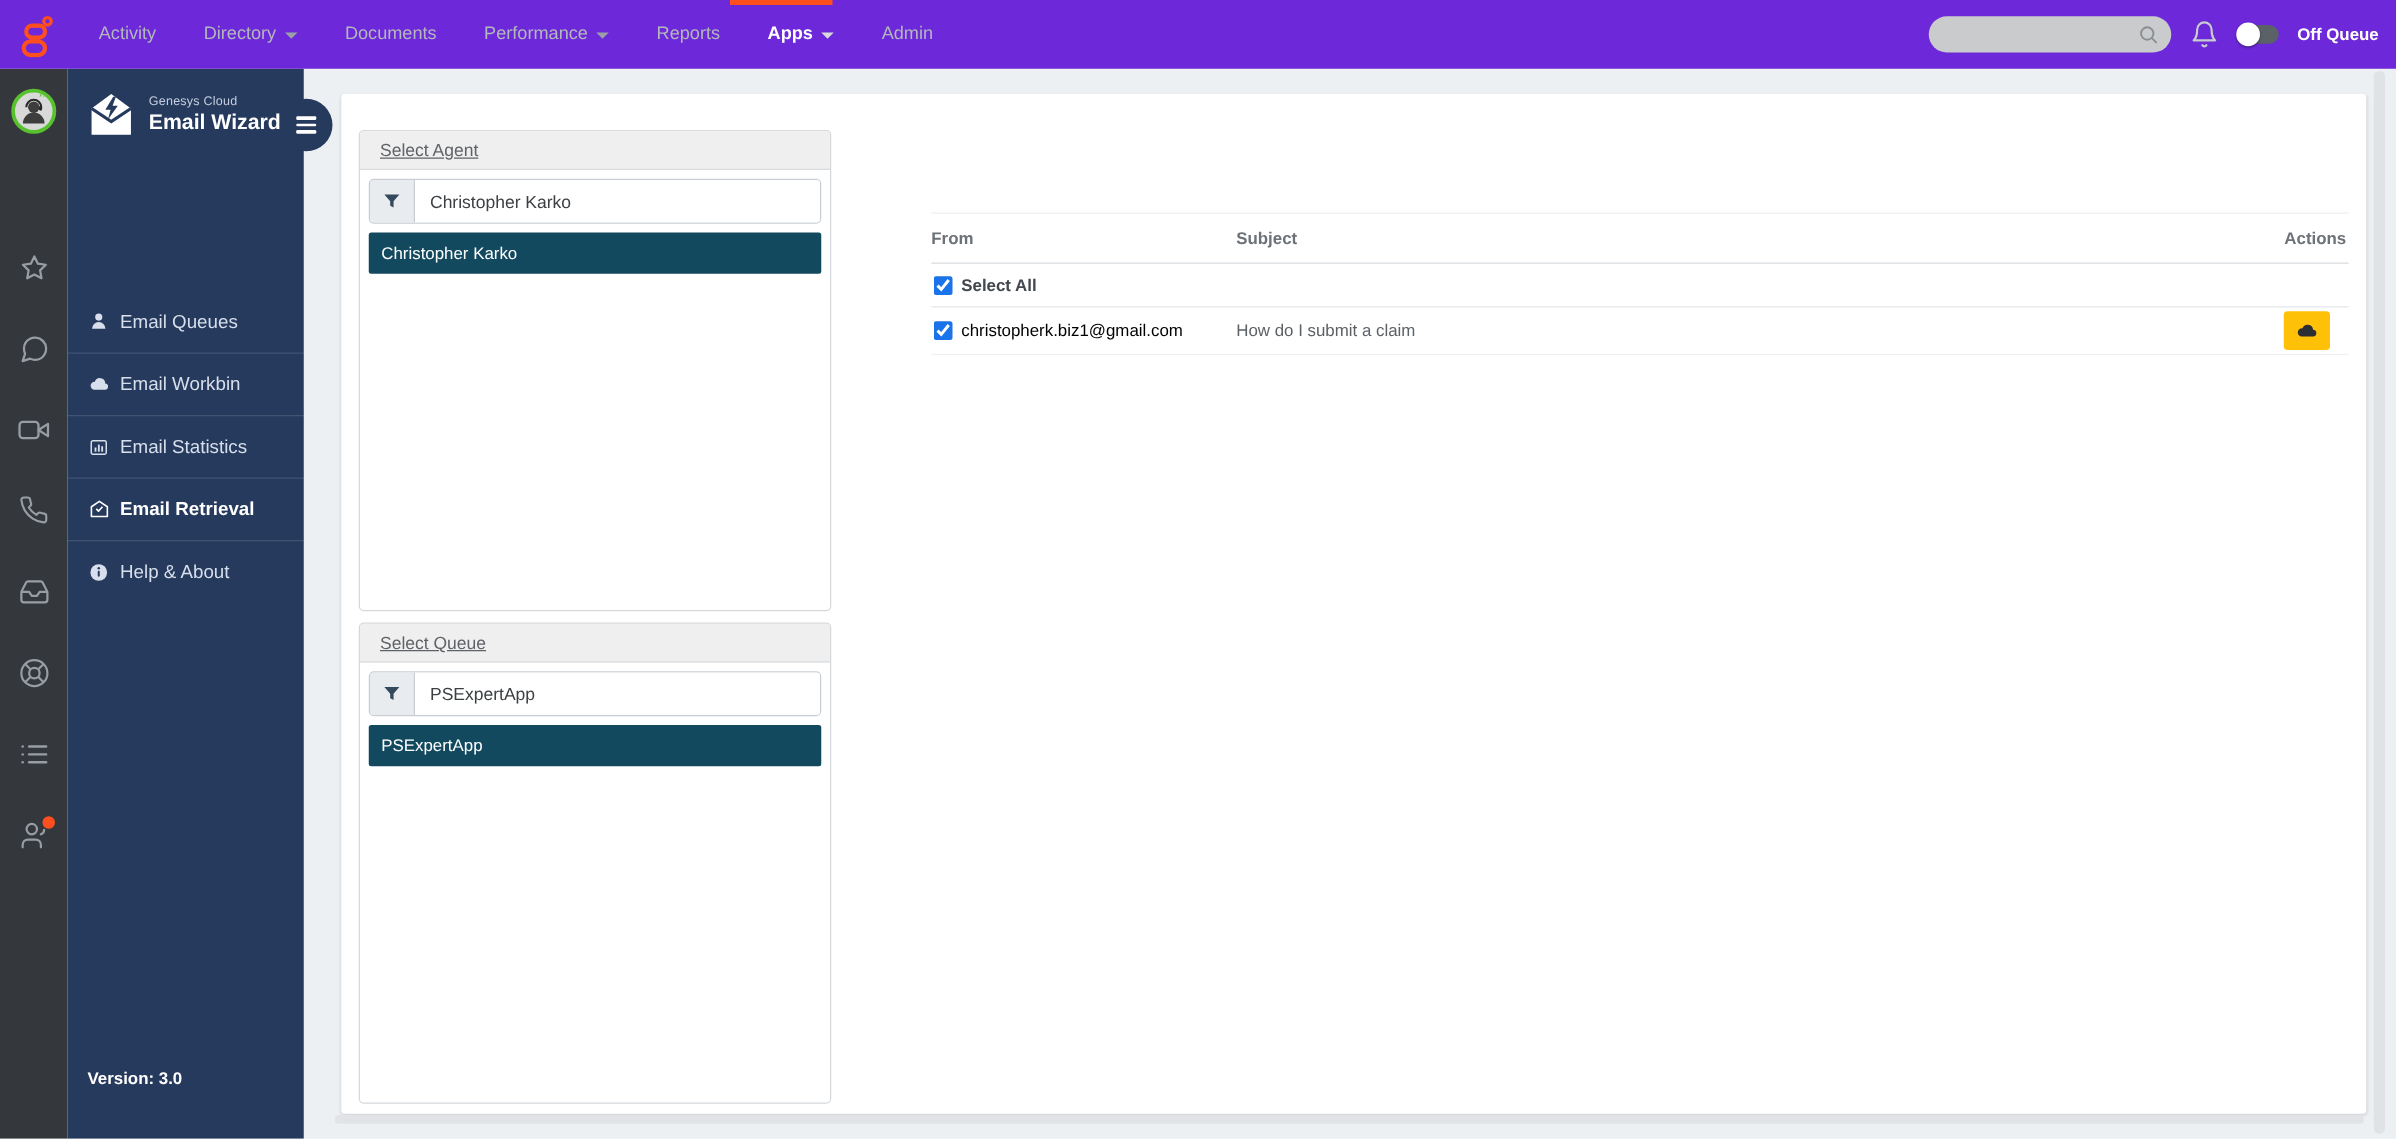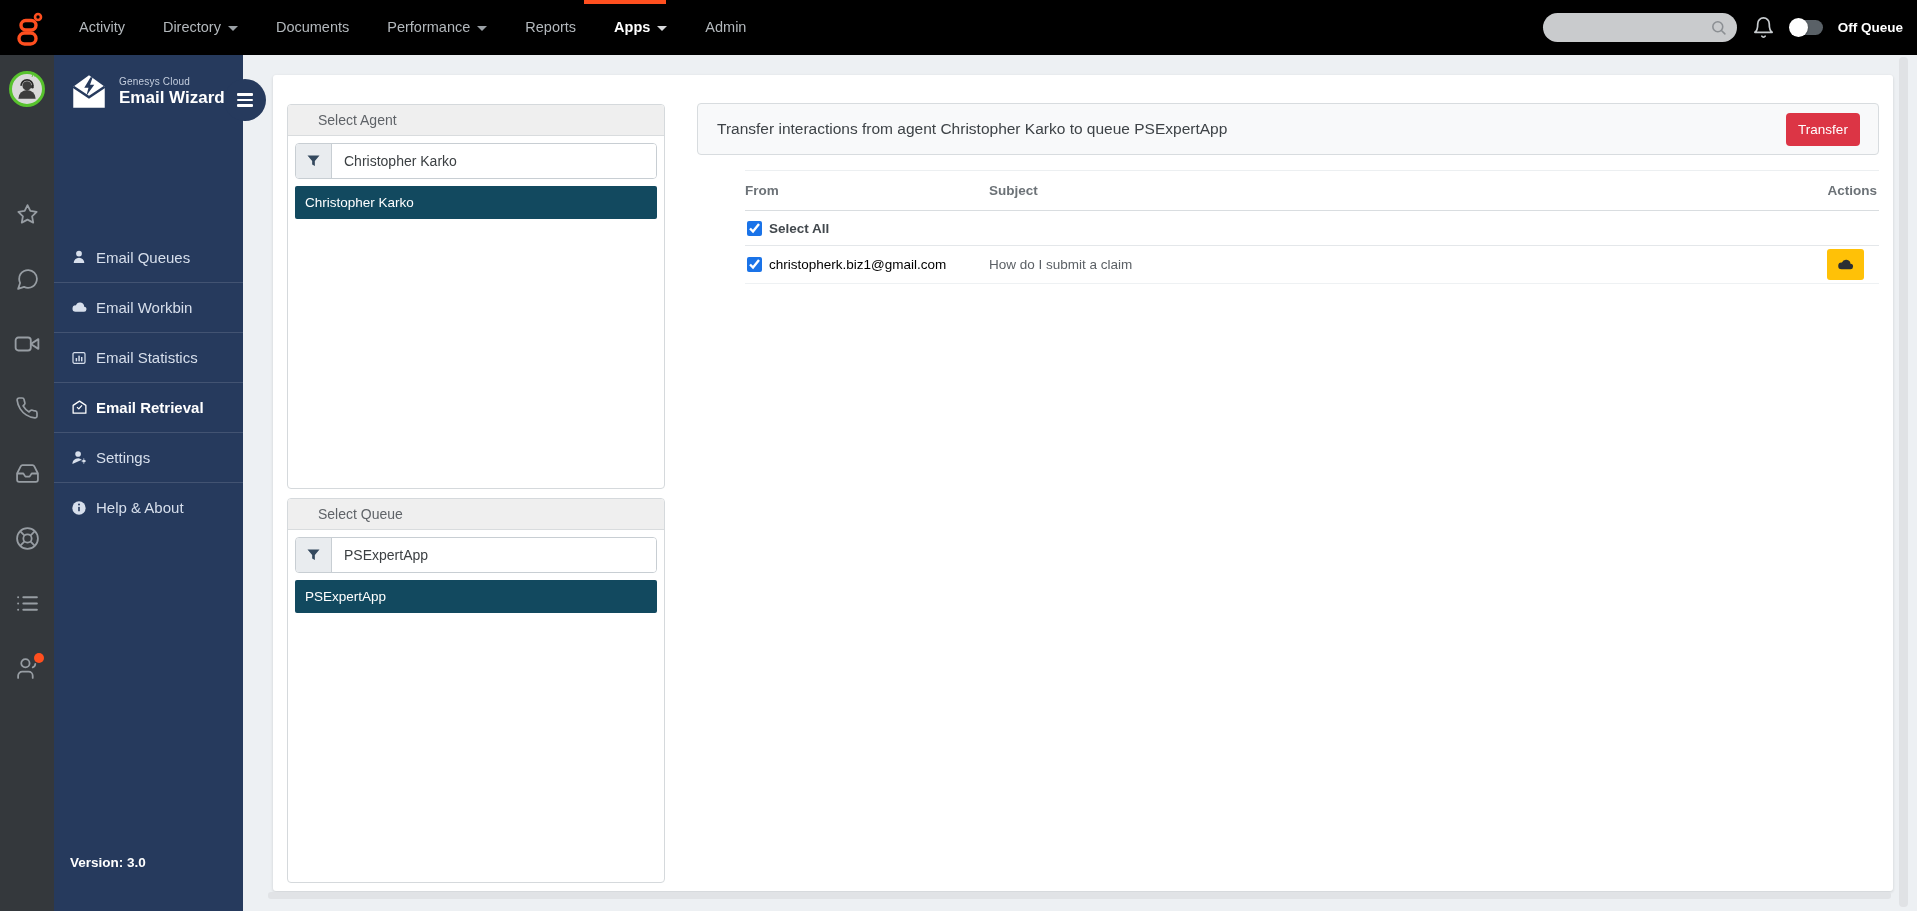--- a/index.html
+++ b/index.html
@@ -1,21 +1,21 @@
 <!DOCTYPE html>
 <html><head>
 <meta charset="utf-8">
 <style>
   * { margin:0; padding:0; box-sizing:border-box; }
   html,body { width:1917px; height:911px; overflow:hidden; }
   body { font-family:"Liberation Sans","DejaVu Sans",sans-serif; background:#edf0f3; position:relative; }
   .stage { position:absolute; inset:0; width:1917px; height:911px; }
 
   
-  .topbar { position:absolute; left:0; top:0; width:1917px; height:55px; background:#000000; display:flex; align-items:flex-start; z-index:30; }
+  .topbar { position:absolute; left:0; top:0; width:1917px; height:55px; background:#6d28d9; display:flex; align-items:flex-start; z-index:30; }
   .brand-logo { position:absolute; left:13px; top:10px; width:34px; height:36px; }
   .topnav { display:flex; margin-left:60px; height:55px; align-items:center; }
   .topnav .nav-item { color:#b3b8bc; font-size:14.5px; padding:0 19px; height:55px; line-height:55px; cursor:pointer; white-space:nowrap; display:flex; align-items:center; gap:7px; }
   .topnav .nav-item.active { color:#ffffff; font-weight:bold; }
   .caret { width:0; height:0; border-left:5px solid transparent; border-right:5px solid transparent; border-top:5px solid #9aa0a5; margin-top:2px; }
   .apps-accent { position:absolute; left:584px; top:0; width:82px; height:4px; background:#ff4f1f; }
   .topbar-right { position:absolute; right:14px; top:0; height:55px; display:flex; align-items:center; gap:15px; }
   .search-pill { width:194px; height:29px; background:#c9cbcd; border-radius:15px; display:flex; align-items:center; padding:0 10px 0 14px; }
   .search-pill input { flex:1; border:none; outline:none; background:transparent; font-size:13px; color:#333; min-width:0; }
   .toggle { position:relative; width:33px; height:15px; border-radius:8px; background:#5a6167; cursor:pointer; }
@@ -46,21 +46,21 @@
   
   .main { position:absolute; left:243px; top:55px; width:1674px; height:856px; background:#edf0f3; }
   .vscroll { position:absolute; right:9px; top:2px; bottom:4px; width:9px; background:#e0e2e5; border-radius:4px; }
   .hscroll { position:absolute; left:25px; right:26px; top:837px; height:7px; background:#e1e3e6; border-radius:3px; }
   .card { position:absolute; left:30px; top:20px; width:1620px; height:816px; background:#ffffff; border-radius:3px; box-shadow:0 1px 3px rgba(0,0,0,.14); }
 
   
   .panel { position:absolute; left:14px; width:378px; border:1px solid #d5d9dc; border-radius:4px; background:#ffffff; overflow:hidden; }
   .panel.agent { top:29px; height:385px; }
   .panel.queue { top:423px; height:385px; }
-  .panel-header { height:31px; line-height:31px; background:#efefef; border-bottom:1px solid #d9dcde; color:#5f6368; font-size:14px; padding-left:30px; }
+  .panel-header { height:31px; line-height:31px; background:#efefef; border-bottom:1px solid #d9dcde; color:#5f6368; font-size:14px; padding-left:16px;text-decoration:underline; }
   .panel-body { padding:7px; }
   .filter-row { display:flex; height:36px; border:1px solid #c8ced3; border-radius:4px; overflow:hidden; background:#fff; }
   .filter-addon { width:36px; background:#e9ecef; border-right:1px solid #c8ced3; display:flex; align-items:center; justify-content:center; color:#34495e; }
   .filter-row input { flex:1; border:none; outline:none; font-size:14px; color:#3c4043; padding:0 12px; font-family:inherit; }
   .sel-item { margin-top:7px; height:33px; line-height:33px; background:#12495f; color:#ffffff; font-size:13.5px; padding-left:10px; border-radius:2px; cursor:pointer; }
 
   
   .transfer-box { position:absolute; left:424px; top:28px; width:1182px; height:52px; background:#f8f9fa; border:1px solid #d8dcdf; border-radius:4px; }
   .transfer-title { line-height:50px; padding-left:19px; font-size:15.5px; color:#3e4347; }
   .transfer-btn { position:absolute; right:18px; top:9px; width:74px; height:33px; background:#dc3545; color:#fff; border:none; border-radius:4px; font-size:13.5px; font-family:inherit; cursor:pointer; }
@@ -252,31 +252,20 @@
         <span class="mi">
           <svg width="17" height="17" viewBox="0 0 24 24" fill="none" stroke="currentColor" stroke-width="1.8" stroke-linejoin="round">
               <path d="M3 9 L12 3 L21 9 V20 H3 Z"></path>
               <polyline points="8.5 11.5 11 14 15.5 9"></polyline>
             </svg>
         </span>
         <span>Email Retrieval</span>
       </div>
       <div class="side-item">
         <span class="mi">
-          <svg width="17" height="17" viewBox="0 0 24 24" fill="currentColor">
-              <circle cx="10" cy="7" r="4"></circle>
-              <path d="M2 21a8 8 0 0 1 13.3-6z"></path>
-              <circle cx="18" cy="17" r="2.2"></circle>
-              <path d="M18 13.4v1.2M18 19.4v1.2M14.9 17h1.2M19.9 17h1.2" stroke="currentColor" stroke-width="1.4"></path>
-            </svg>
-        </span>
-        <span>Settings</span>
-      </div>
-      <div class="side-item">
-        <span class="mi">
           <svg width="16" height="16" viewBox="0 0 24 24">
               <circle cx="12" cy="12" r="10" fill="currentColor"></circle>
               <rect x="10.8" y="10" width="2.4" height="7" rx="1" fill="#263a5d"></rect>
               <circle cx="12" cy="6.8" r="1.5" fill="#263a5d"></circle>
             </svg>
         </span>
         <span>Help &amp; About</span>
       </div>
     </div>
 
@@ -315,24 +304,20 @@
               <svg width="15" height="15" viewBox="0 0 20 20">
                   <path d="M2 2h16l-6.2 7.2V16l-3.6-2V9.2Z" fill="currentColor"></path>
                 </svg>
             </span>
             <input type="text" value="PSExpertApp" style="">
           </div>
           <div class="sel-item">PSExpertApp</div>
         </div>
       </div>
 
-      <div class="transfer-box">
-        <div class="transfer-title">Transfer interactions from agent Christopher Karko to queue PSExpertApp</div>
-        <button class="transfer-btn">Transfer</button>
-      </div>
 
       <div class="etable">
         <div class="trow head">
           <div>From</div>
           <div>Subject</div>
           <div class="cell-actions">Actions</div>
         </div>
         <div class="trow selectall">
           <div class="cell-from">
             <input type="checkbox" checked="checked" style="">

